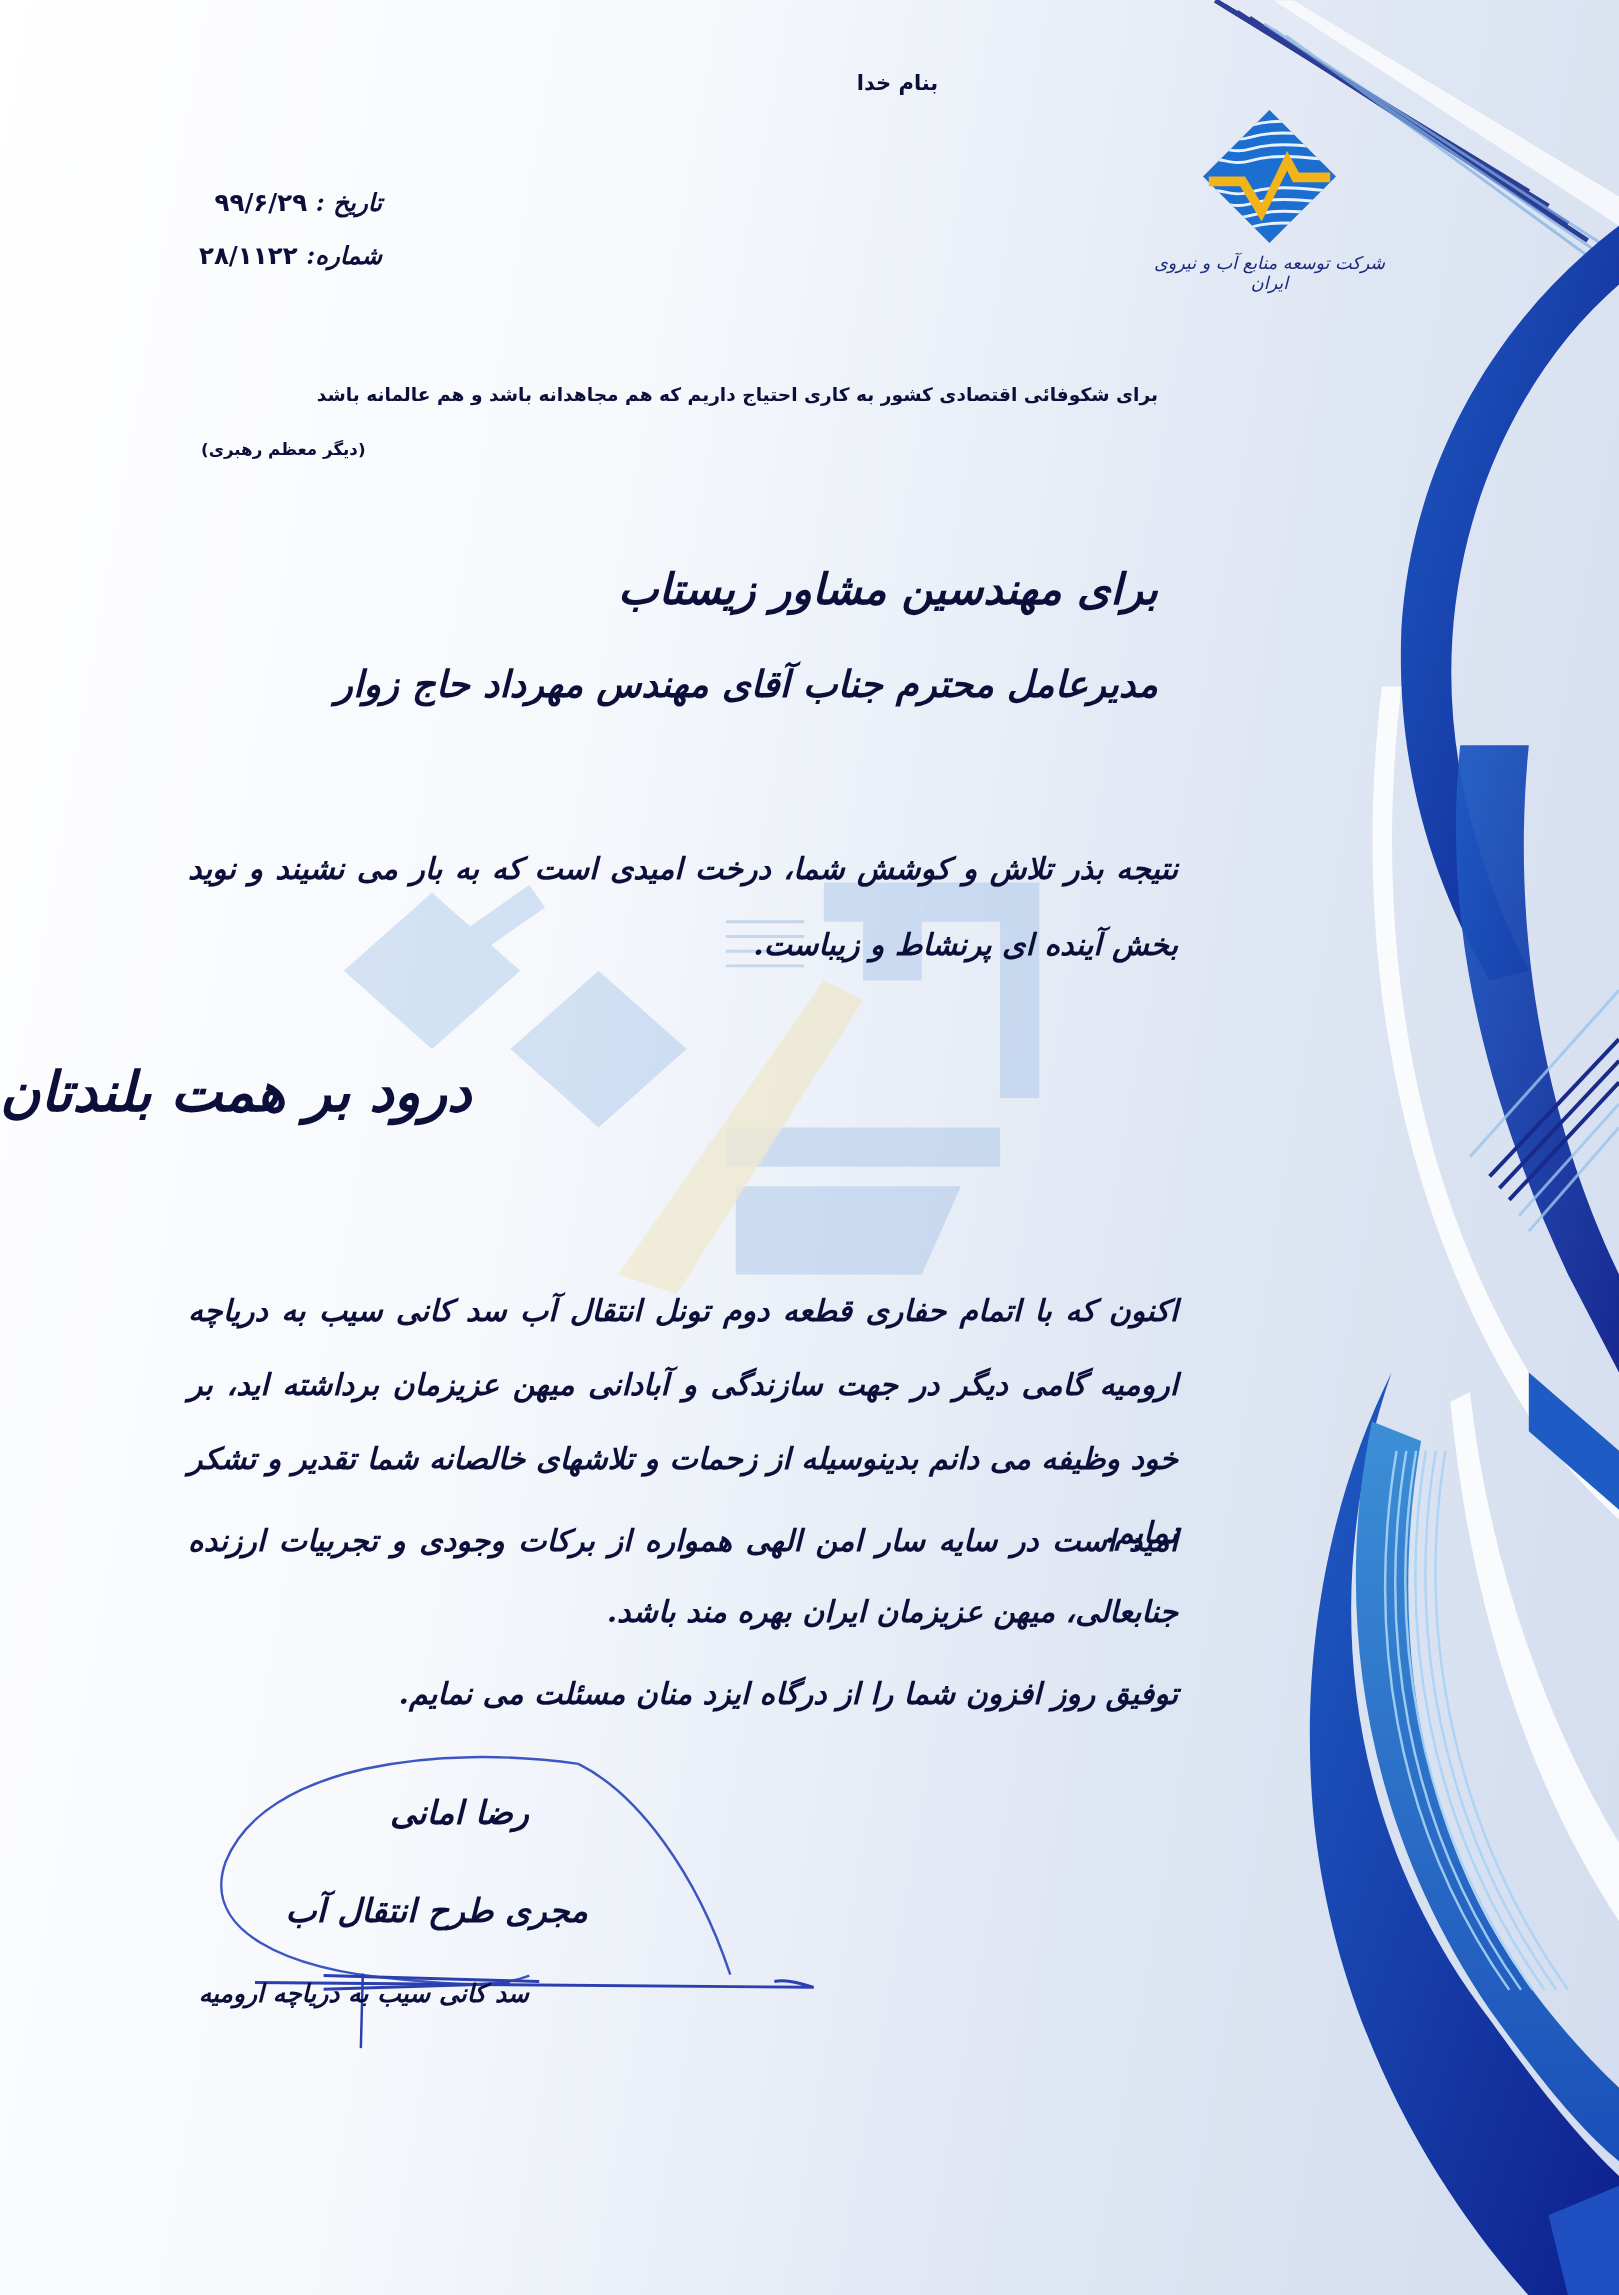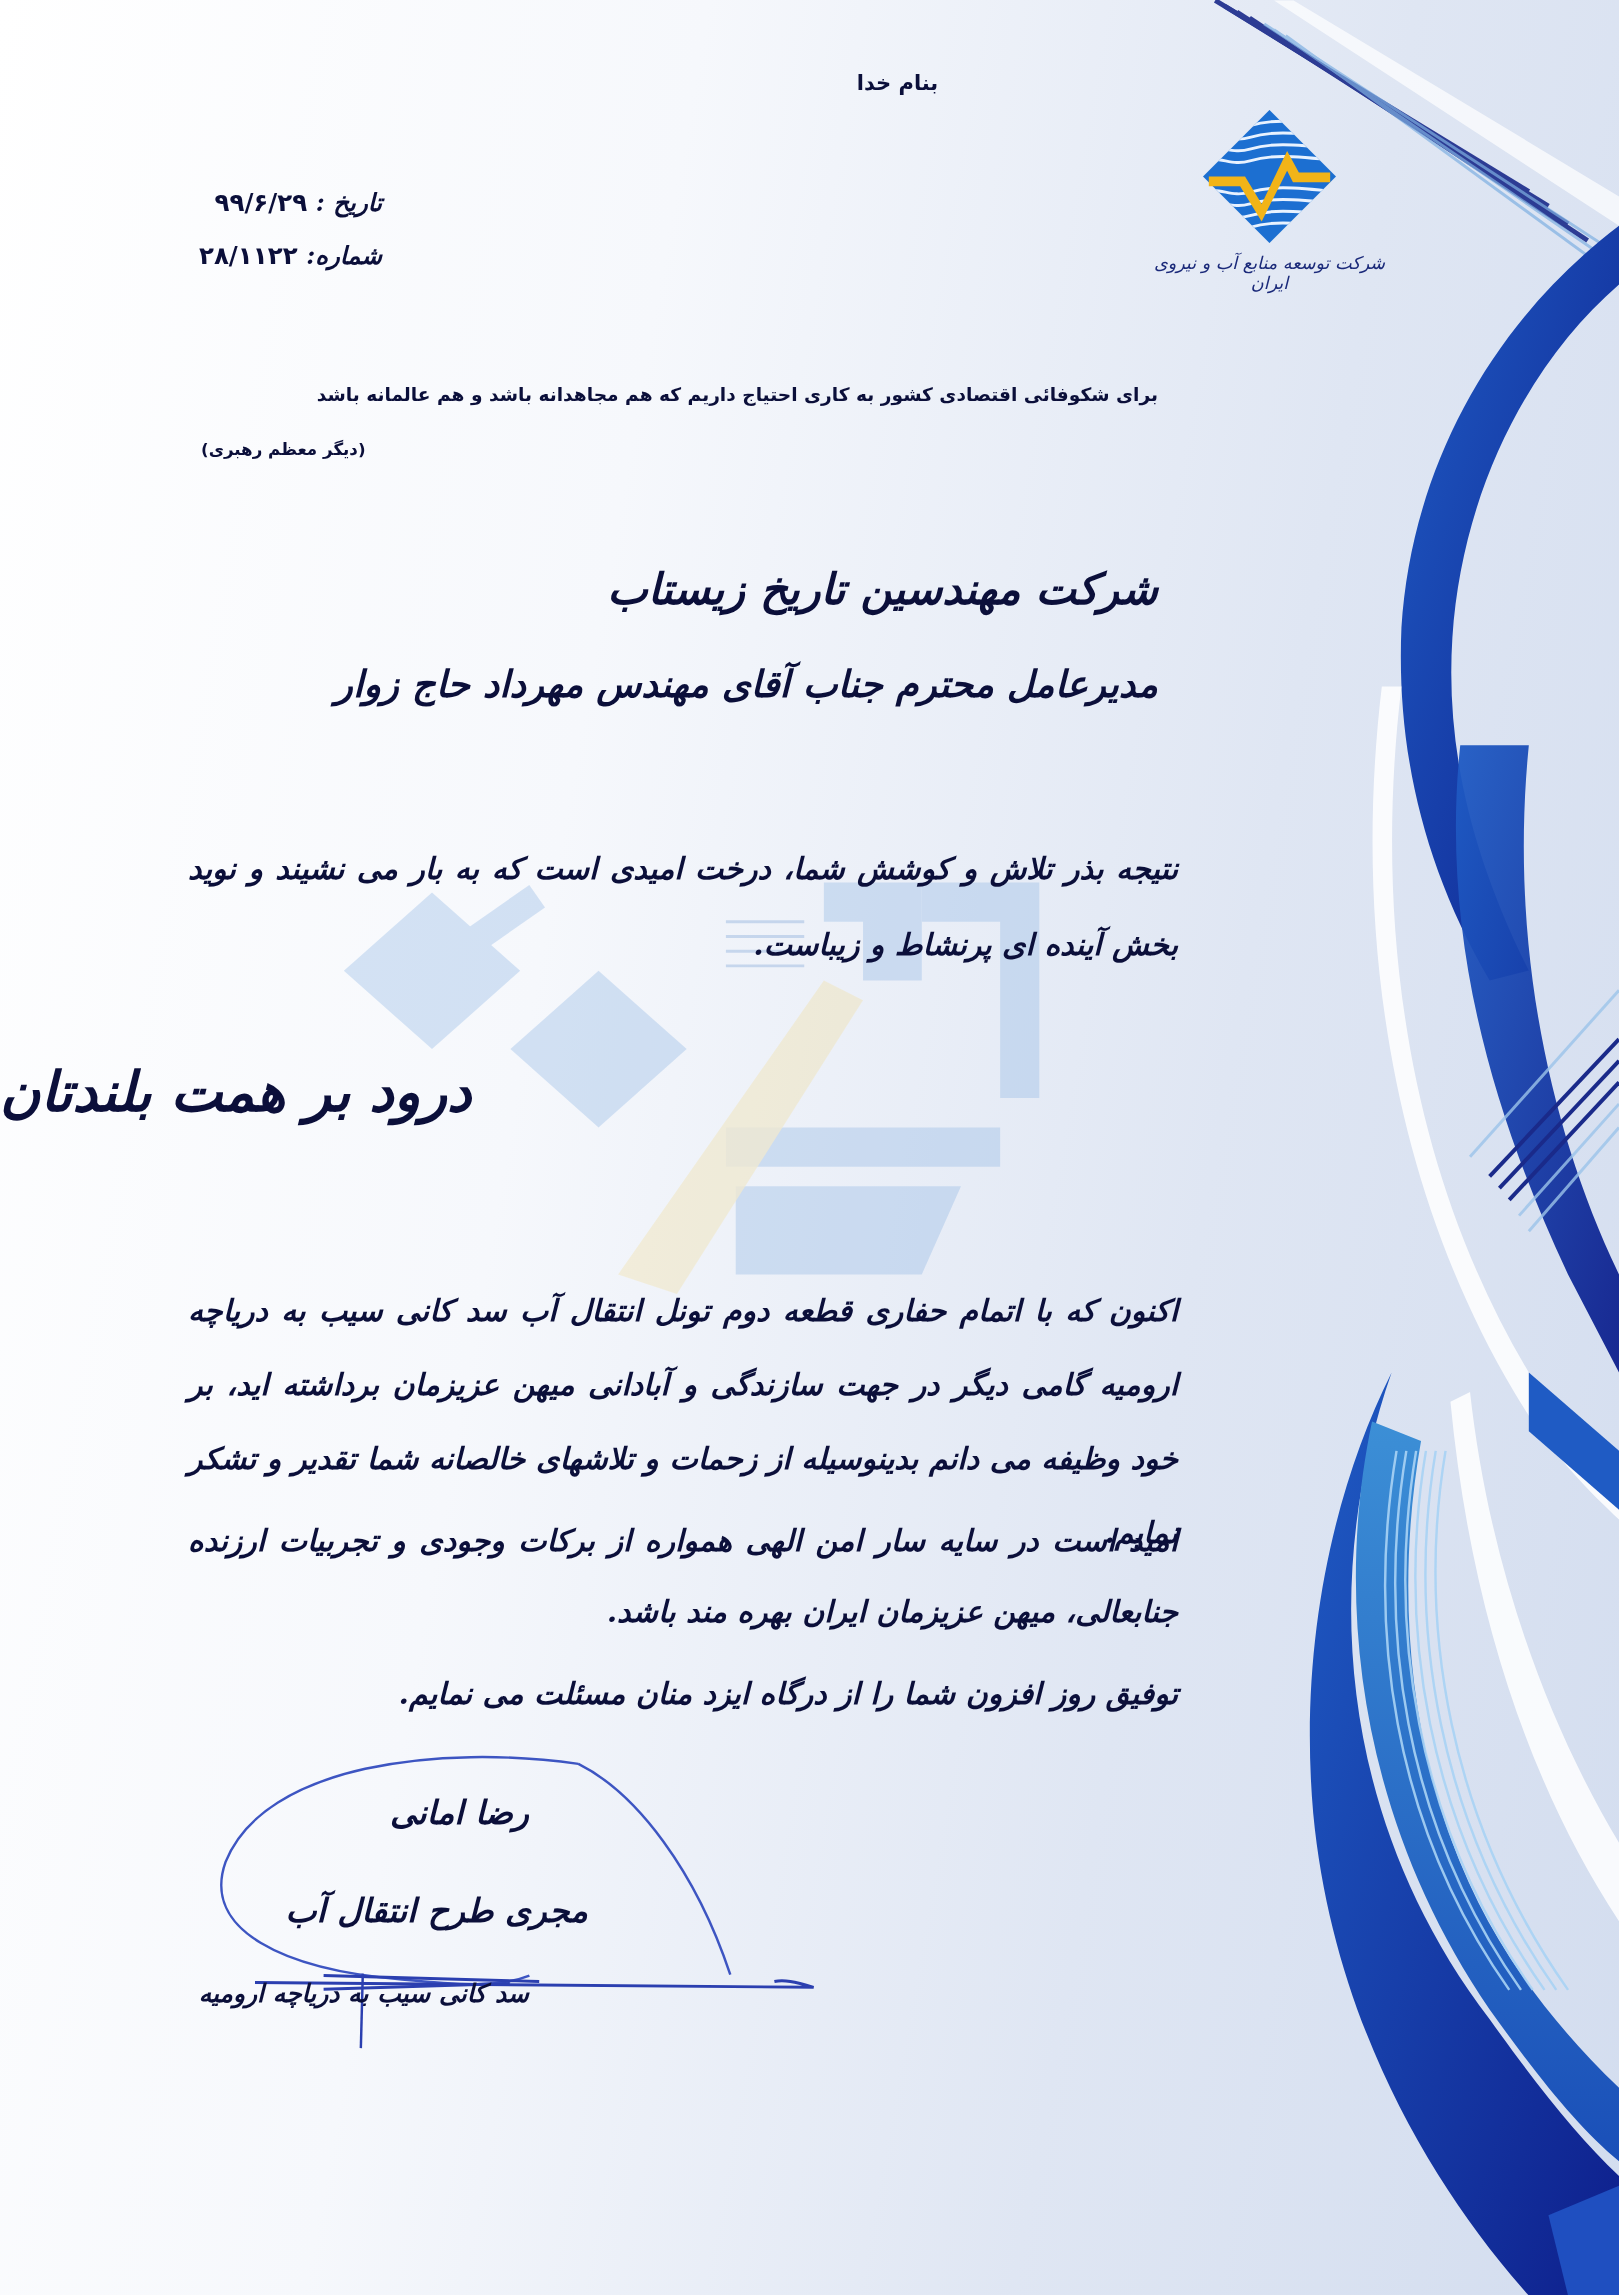--- a/index.html
+++ b/index.html
@@ -158,21 +158,21 @@
       </g>
     </g>
     <path d="M8 70 L45 70 L62 98 L88 44 L100 66 L132 66 L132 76 L94 76 L88 64 L62 116 L40 80 L8 80 Z" fill="#f2b418"></path>
   </svg>
   <div class="logo-caption">شرکت توسعه منابع آب و نیروی ایران</div>
 </div>
 
 <div class="abs quote">برای شکوفائی اقتصادی کشور به کاری احتیاج داریم که هم مجاهدانه باشد و هم عالمانه باشد</div>
 <div class="abs quote-src">(دیگر معظم رهبری)</div>
 
-<div class="abs cal recipient-org">شرکت مهندسین تاریخ زیستاب</div>
+<div class="abs cal recipient-org">برای مهندسین مشاور زیستاب</div>
 <div class="abs cal recipient-name">مدیرعامل محترم جناب آقای مهندس مهرداد حاج زوار</div>
 
 <div class="abs cal para intro">نتیجه بذر تلاش و کوشش شما، درخت امیدی است که به بار می نشیند و نوید بخش آینده ای پرنشاط و زیباست.</div>
 
 <div class="abs cal greeting">درود بر همت بلندتان</div>
 
 <div class="abs cal para body1">اکنون که با اتمام حفاری قطعه دوم تونل انتقال آب سد کانی سیب به دریاچه ارومیه گامی دیگر در جهت سازندگی و آبادانی میهن عزیزمان برداشته اید، بر خود وظیفه می دانم بدینوسیله از زحمات و تلاشهای خالصانه شما تقدیر و تشکر نمایم.</div>
 <div class="abs cal para body2">امید است در سایه سار امن الهی همواره از برکات وجودی و تجربیات ارزنده جنابعالی، میهن عزیزمان ایران بهره مند باشد.</div>
 <div class="abs cal para body3">توفیق روز افزون شما را از درگاه ایزد منان مسئلت می نمایم.</div>
 

